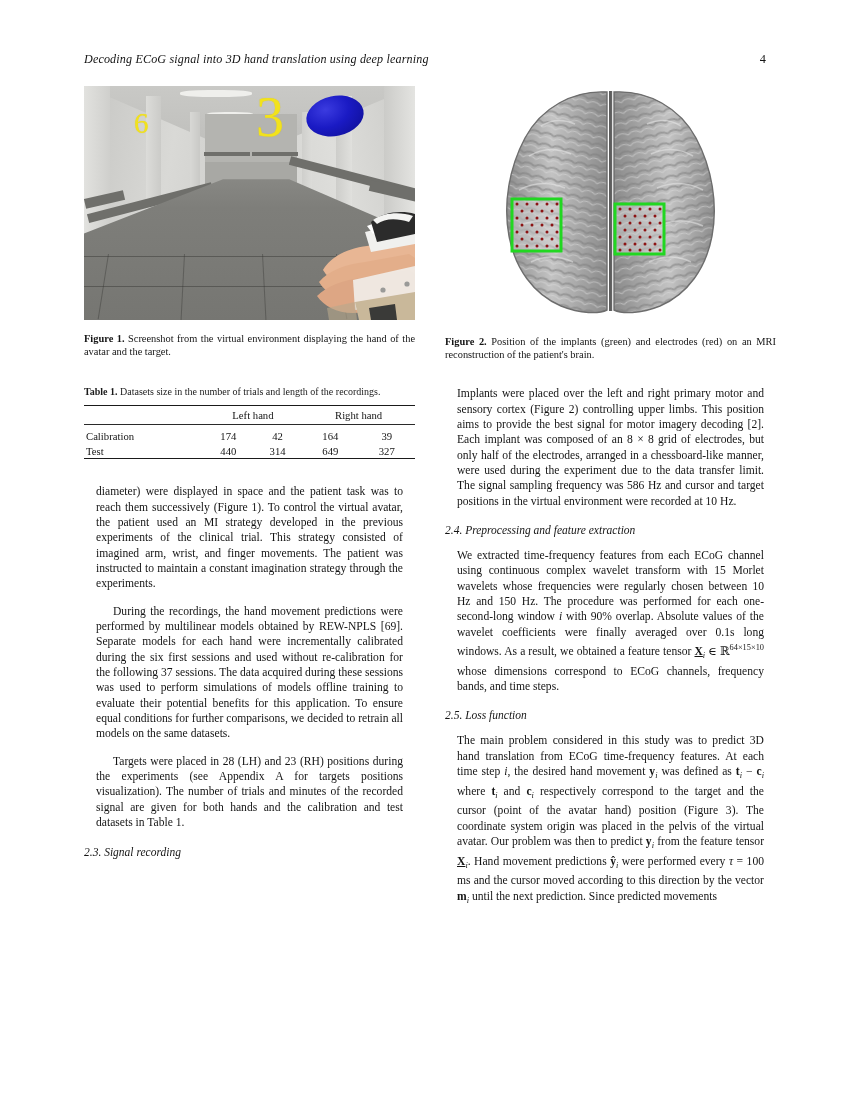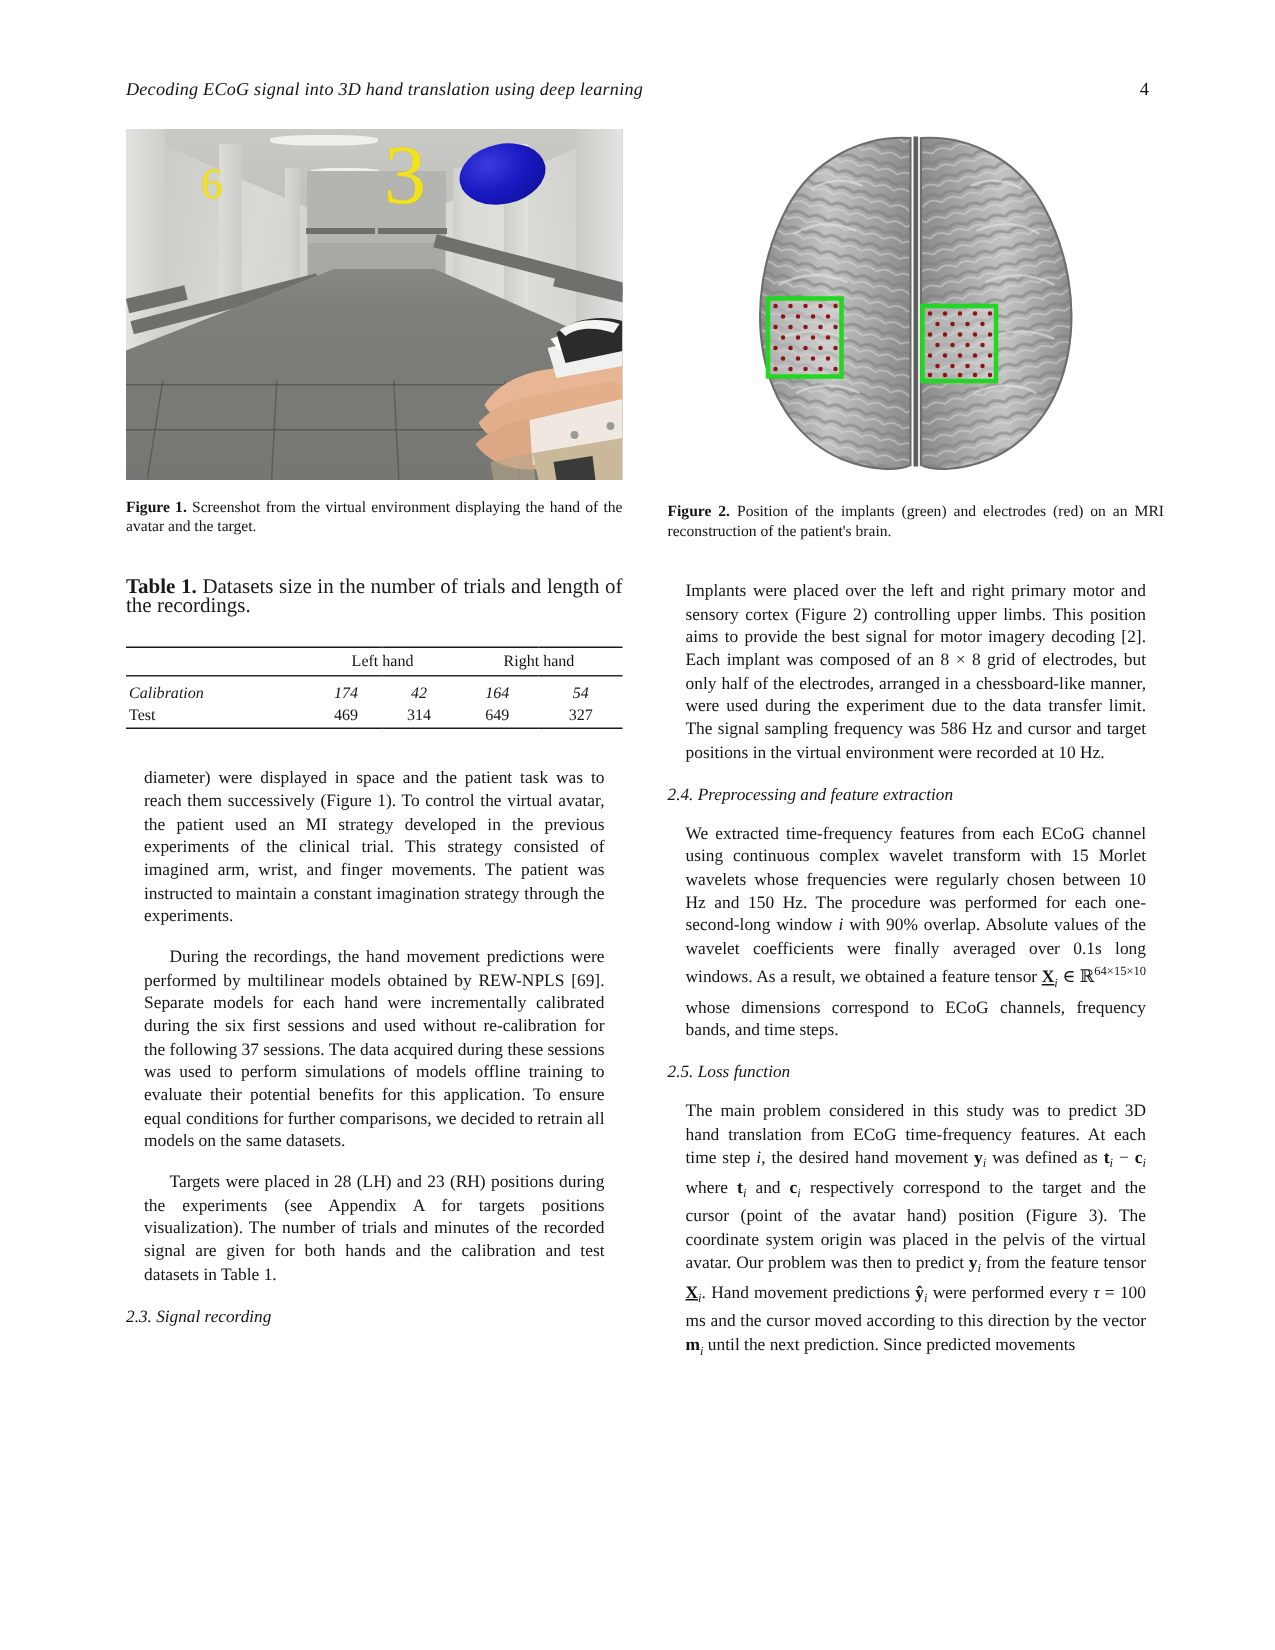--- a/index.html
+++ b/index.html
@@ -144,46 +144,46 @@
   
   .brainfig {
     position: relative;
     width: 331px;
     height: 240px;
     background: #ffffff;
   }
 
   
   .table-caption {
-    font-size: 14px;
+    font-size: 10px;
     line-height: 12.6px;
     text-align: justify;
     text-align-last: left;
-    margin-bottom: 20px;
+    margin-bottom: 6px;
   }
   table.t1 {
     border-collapse: collapse;
     width: 331px;
     font-size: 10.7px;
     color: #141414;
   }
   table.t1 td, table.t1 th {
     padding: 1.5px 0;
     font-weight: normal;
     text-align: center;
   }
   table.t1 .rowhead {
     text-align: left;
     padding-left: 2px;
   }
   .rule-thick { border-top: 1.15px solid #1a1a1a; }
   .rule-thin  { border-top: 0.7px solid #2a2a2a; }
   .grp { padding-top: 3px !important; padding-bottom: 3px !important; }
   .sub { padding-top: 4px !important; padding-bottom: 3px !important; }
-  .firstbody td { padding-top: 5px !important; font-style: italic; }
+  .firstbody td { padding-top: 5px !important; }
 
   
   p.body {
     font-size: 11.6px;
     line-height: 15.35px;
     text-align: justify;
     text-align-last: left;
     margin: 12px;
     color: #141414;
     hyphens: none;
@@ -289,25 +289,25 @@
           <tr>
             <td class="rule-thick grp"></td>
             <td class="rule-thick grp" colspan="2">Left hand</td>
             <td class="rule-thick grp" colspan="2">Right hand</td>
           </tr>
           <tr class="firstbody">
             <td class="rowhead rule-thin">Calibration</td>
             <td class="rule-thin">174</td>
             <td class="rule-thin">42</td>
             <td class="rule-thin">164</td>
-            <td class="rule-thin">54</td>
+            <td class="rule-thin">39</td>
           </tr>
           <tr>
             <td class="rowhead">Test</td>
-            <td>469</td>
+            <td>440</td>
             <td>314</td>
             <td>649</td>
             <td>327</td>
           </tr>
           <tr>
             <td class="rule-thick" colspan="5" style="padding:0;height:0;"></td>
           </tr>
         </tbody>
       </table>
     </div>

